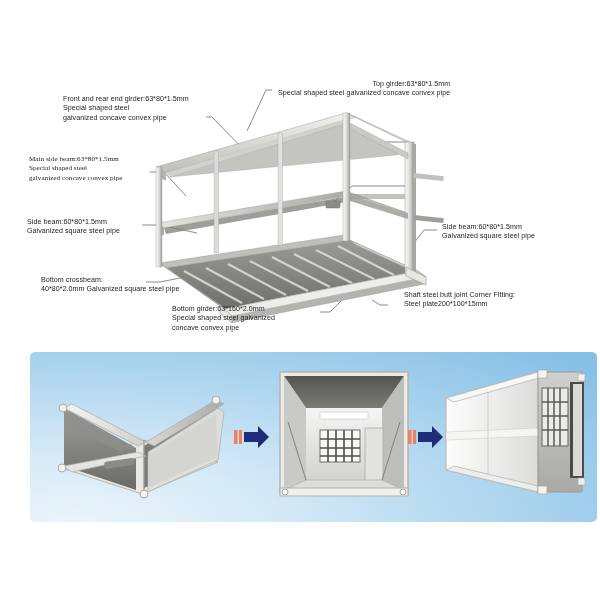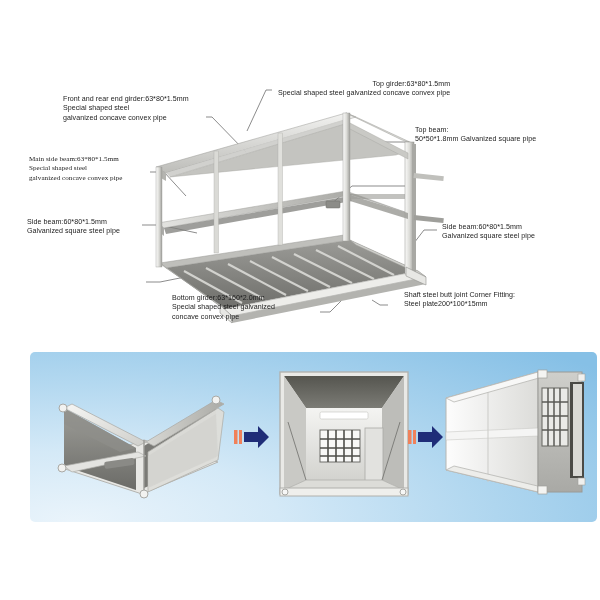--- a/index.html
+++ b/index.html
@@ -184,30 +184,30 @@
     <g>
       <polygon points="70,210 82,221 82,228 70,218" fill="#e7e7e4" stroke="#92928e" stroke-width="0.6"></polygon>
     </g>
   </svg>
 
   <div class="label" style="left:63px;  top:95px;">Front and rear end girder:63*80*1.5mm
 Special shaped steel
 galvanized concave convex pipe</div>
   <div class="label" style="left:278px; top:80px;text-align:right;">Top girder:63*80*1.5mm
 Special shaped steel galvanized concave convex pipe</div>
-  <div class="label" style="left:415px; top:126px;">Top beam:
-50*50*1.8mm Galvanized square pipe</div>
   <div class="label" style="left:29px;  top:155px;font-family:Liberation Serif, serif;">Main side beam:63*80*1.5mm
 Special shaped steel
 galvanized concave convex pipe</div>
   <div class="label" style="left:27px;  top:218px;">Side beam:60*80*1.5mm
 Galvanized square steel pipe</div>
   <div class="label" style="left:442px; top:223px;">Side beam:60*80*1.5mm
 Galvanized square steel pipe</div>
-  <div class="label" style="left:172px; top:294px;">Bottom girder:63*160*2.0mm
+  <div class="label" style="left:41px;  top:276px;">Bottom crossbeam:
+40*80*2.0mm Galvanized square steel pipe</div>
+  <div class="label" style="left:172px; top:305px;">Bottom girder:63*160*2.0mm
 Special shaped steel galvanized
 concave convex pipe</div>
   <div class="label" style="left:404px; top:291px;">Shaft steel butt joint Corner Fitting:
 Steel plate200*100*15mm</div>
 
   <div id="process-panel">
 
     <div class="stage" style="left:18px;width:190px;">
       <svg viewBox="0 0 190 170" width="190" height="170">
         <defs>

